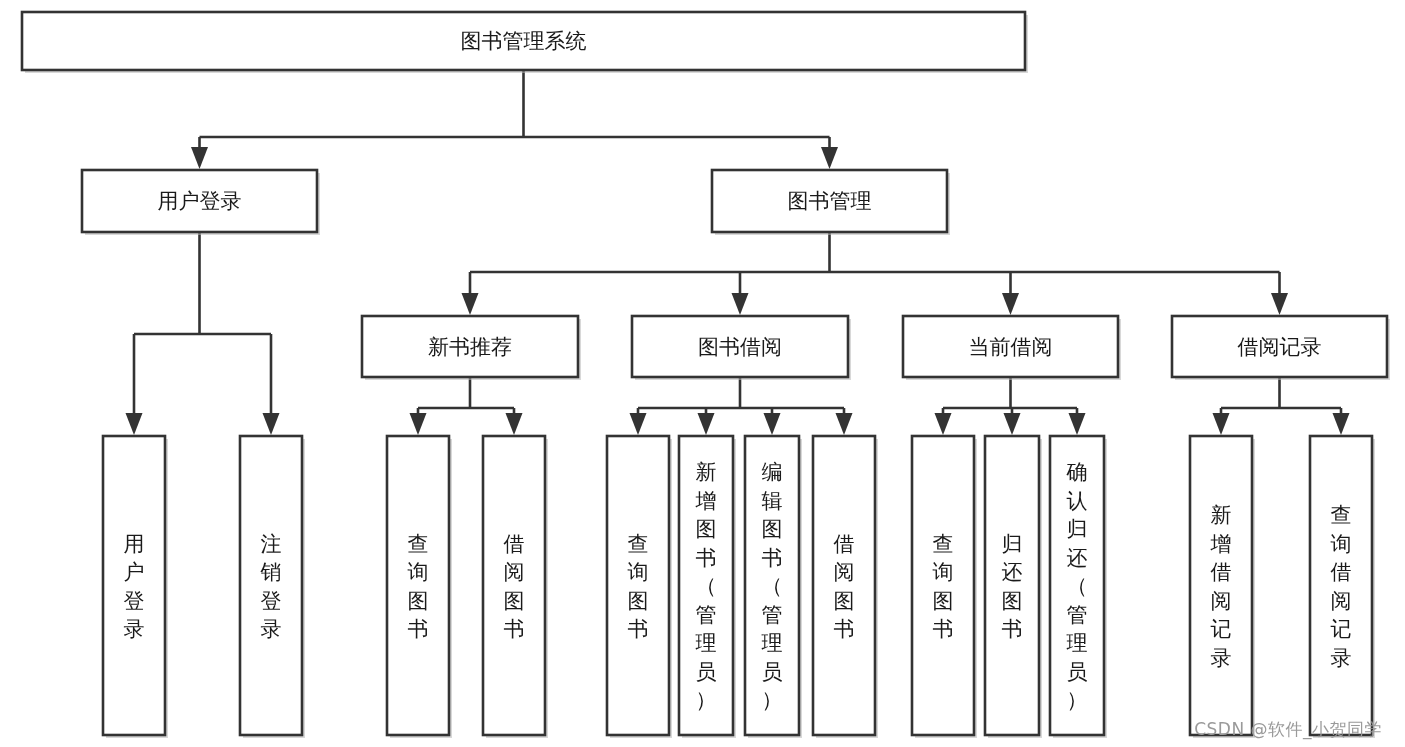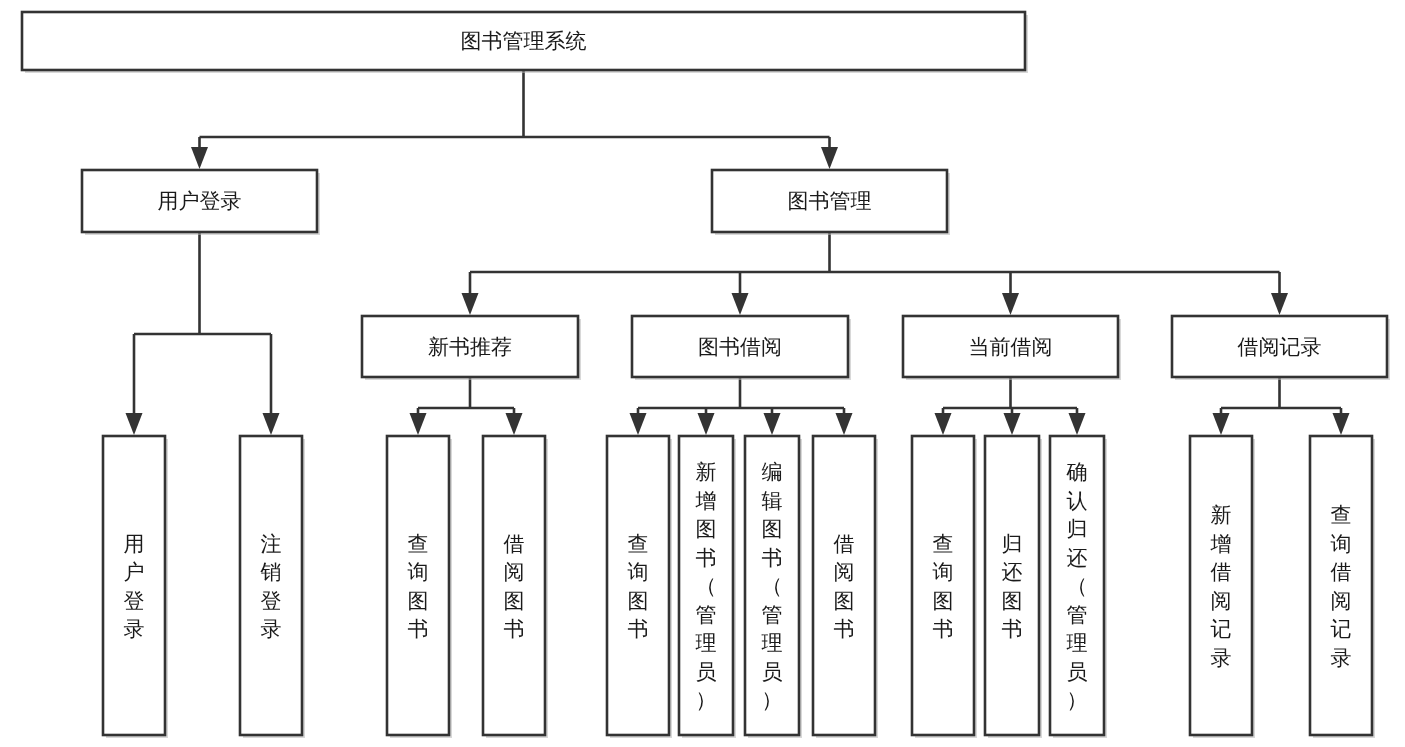--- a/index.html
+++ b/index.html
@@ -239,13 +239,14 @@
           <rect class="node-box" x="1190" y="436" width="62" height="299"></rect>
           <text class="node-label-v" x="1221" y="522.23"><tspan x="1221" dy="0">新</tspan><tspan x="1221" dy="28.5">增</tspan><tspan x="1221" dy="28.5">借</tspan><tspan x="1221" dy="28.5">阅</tspan><tspan x="1221" dy="28.5">记</tspan><tspan x="1221" dy="28.5">录</tspan></text>
         </g>
         <g>
           <rect class="node-shadow" x="1313" y="439" width="62" height="299"></rect>
           <rect class="node-box" x="1310" y="436" width="62" height="299"></rect>
           <text class="node-label-v" x="1341" y="522.23"><tspan x="1341" dy="0">查</tspan><tspan x="1341" dy="28.5">询</tspan><tspan x="1341" dy="28.5">借</tspan><tspan x="1341" dy="28.5">阅</tspan><tspan x="1341" dy="28.5">记</tspan><tspan x="1341" dy="28.5">录</tspan></text>
         </g>
       </g>
   </svg>
+  <div class="watermark">CSDN @软件_小贺同学</div>
 </div>
 
 </body></html>

